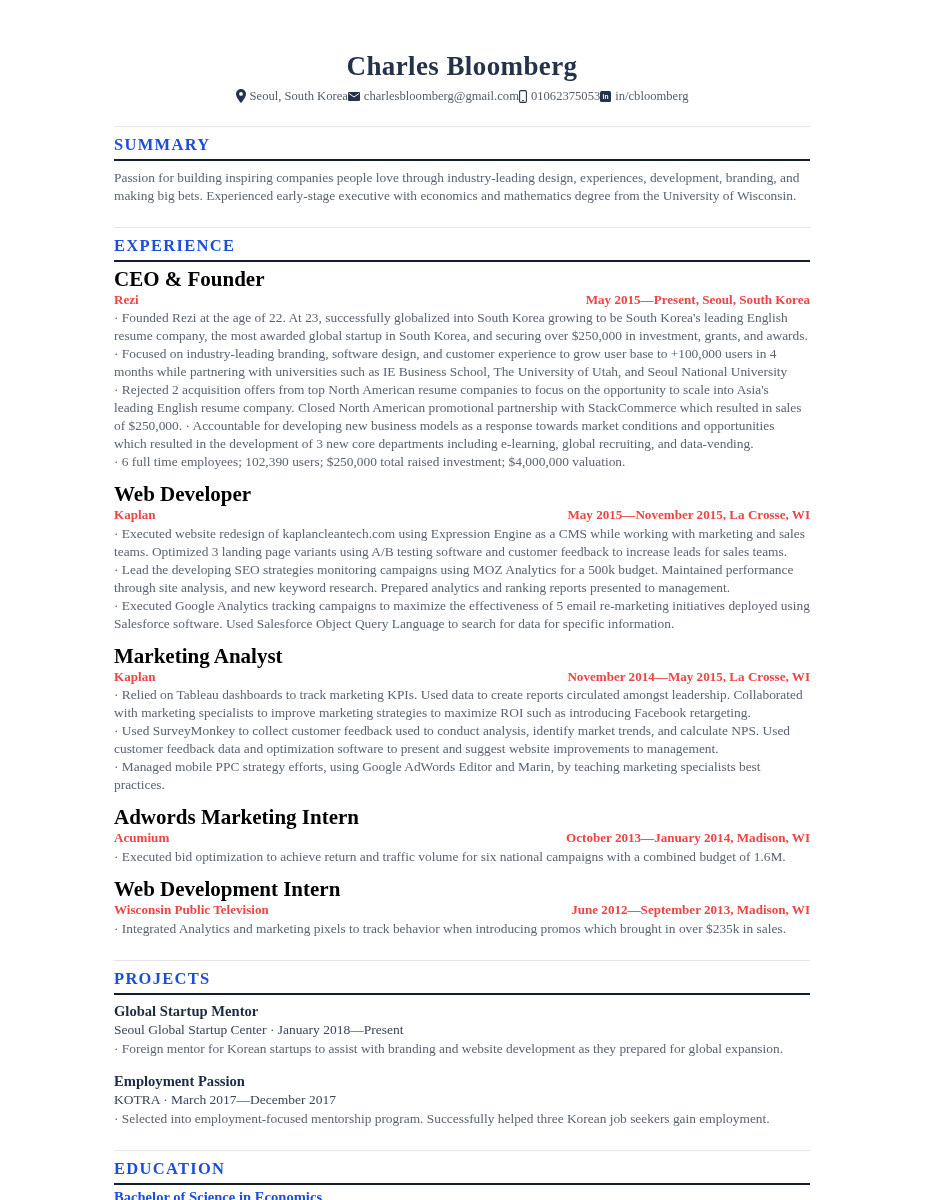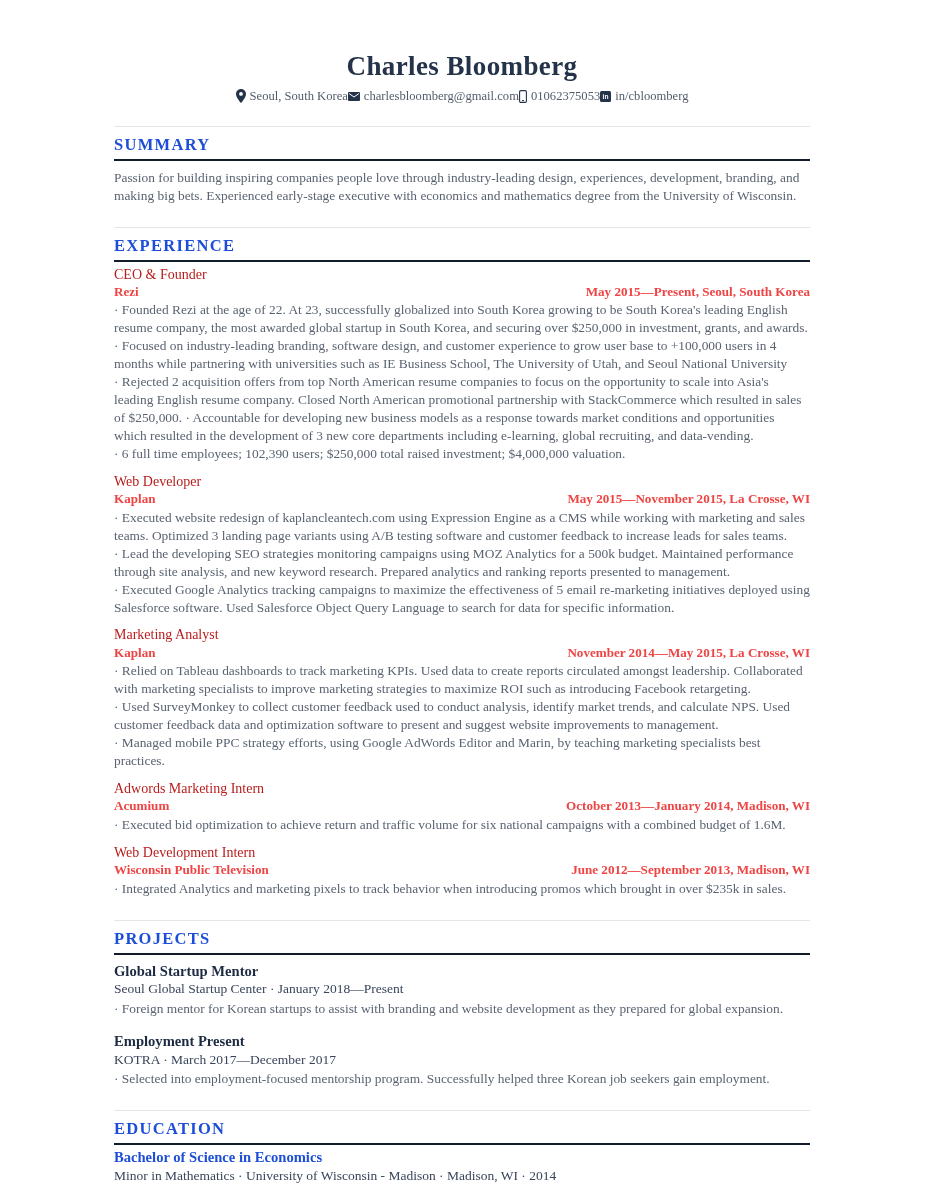--- a/index.html
+++ b/index.html
@@ -34,21 +34,21 @@
     border-bottom:2.5px solid #131c2a; padding-bottom:4px;
   }
   .section-body { margin-top:8px; }
   .summary-text, .bullet {
     font-size:13.4px; line-height:1.34; color:#5a6371; margin:0;
   }
   .bullet::before { content:"· "; }
   
   .job { margin-top:11px; }
   .job:first-child { margin-top:5px; }
-  .job-role { font-size:14px; font-weight:400; color:#b91c1c; line-height:1.15; margin:0; }
+  .job-role { font-size:21px; font-weight:700; color:#000000; line-height:1.15; margin:0; }
   .job-meta {
     display:flex; justify-content:space-between; align-items:baseline;
     font-size:13.1px; font-weight:700; color:#ef4444; line-height:1.2; margin:1px 0 2px 0;
   }
   
   .project { margin-top:15px; }
   .project:first-child { margin-top:5px; }
   .project-name { font-size:14.6px; font-weight:700; color:#1d2b42; line-height:1.15; margin:0; }
   .project-sub { font-size:13.5px; color:#39455a; line-height:1.3; margin:1px 0 2px 0; }
   
@@ -181,21 +181,21 @@
     <h2 class="section-title">PROJECTS</h2>
     <div class="section-body" style="margin-top:8px;">
 
       <div class="project">
         <p class="project-name">Global Startup Mentor</p>
         <p class="project-sub">Seoul Global Startup Center · January 2018—Present</p>
         <p class="bullet">Foreign mentor for Korean startups to assist with branding and website development as they prepared for global expansion.</p>
       </div>
 
       <div class="project">
-        <p class="project-name">Employment Present</p>
+        <p class="project-name">Employment Passion</p>
         <p class="project-sub">KOTRA · March 2017—December 2017</p>
         <p class="bullet">Selected into employment-focused mentorship program. Successfully helped three Korean job seekers gain employment.</p>
       </div>
 
     </div>
   </div>
 
   <div class="section">
     <h2 class="section-title">EDUCATION</h2>
     <div class="section-body" style="margin-top:0;">

